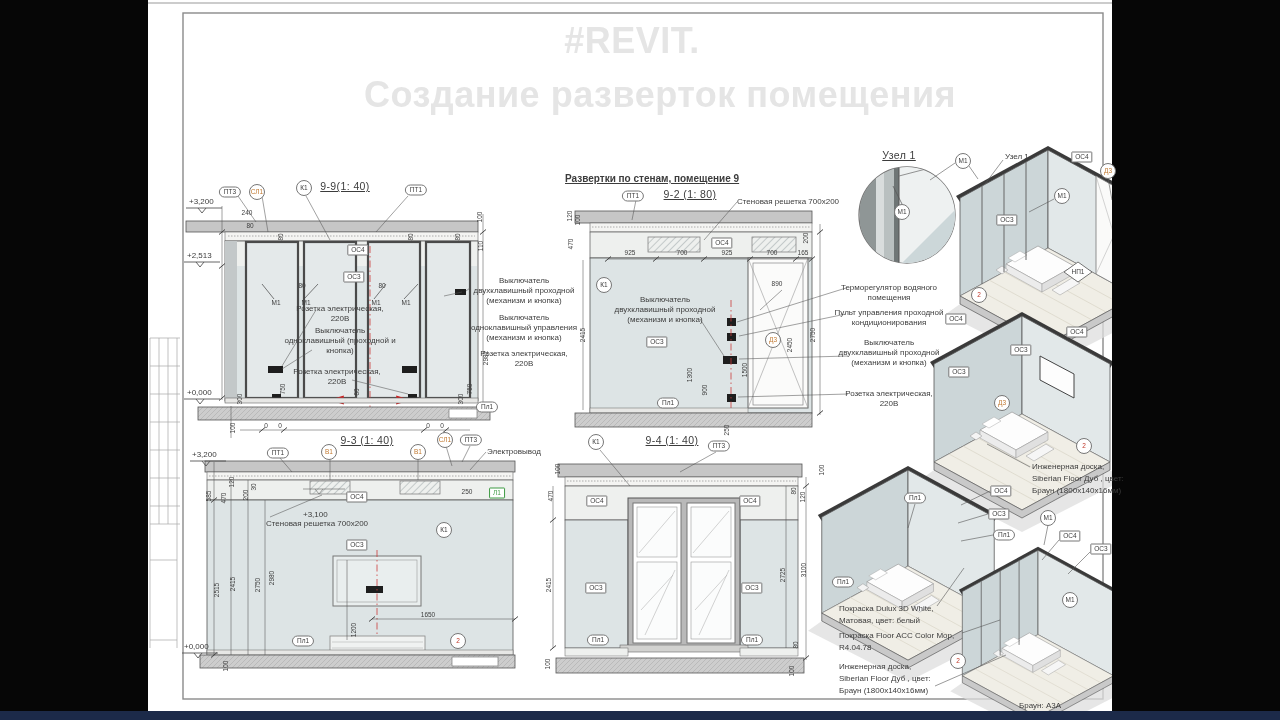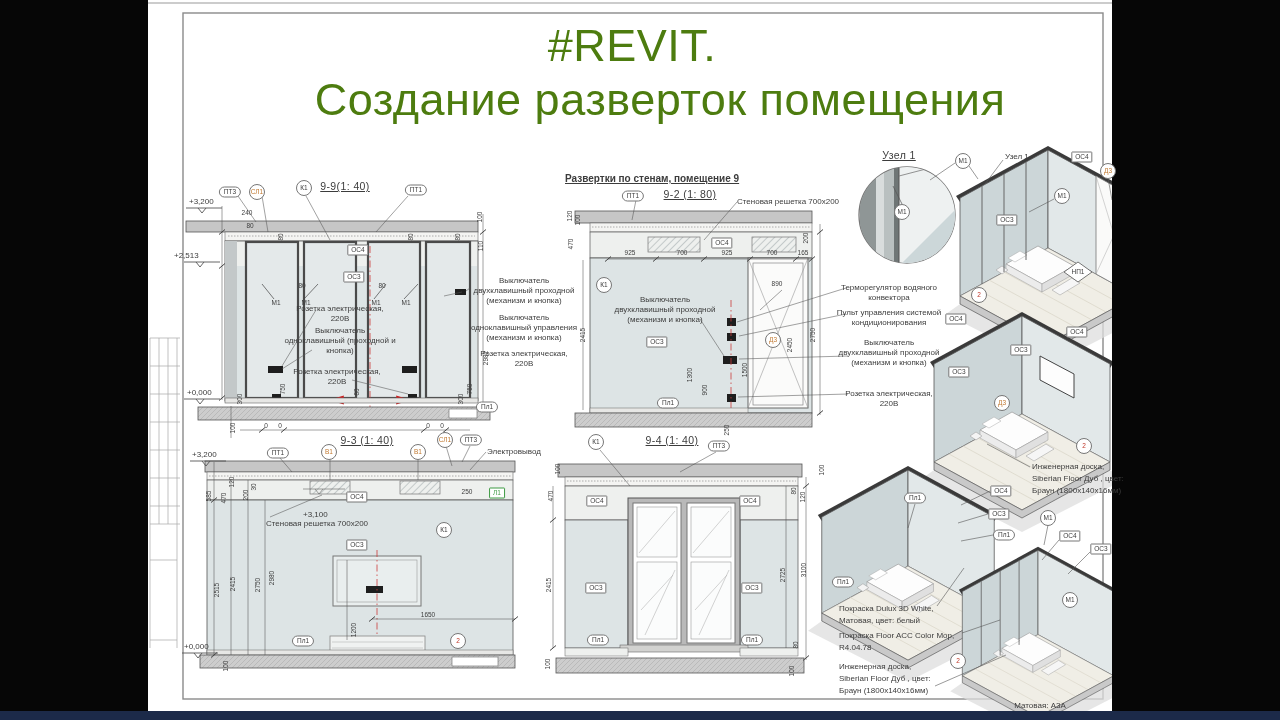--- a/index.html
+++ b/index.html
@@ -1,20 +1,20 @@
 <!DOCTYPE html>
 <html><head>
 <meta charset="utf-8">
 <style>
   html,body{margin:0;padding:0;background:#060606;width:1280px;height:720px;position:relative;
     font-family:"Liberation Sans",sans-serif;overflow:hidden;}
   #sheet{position:absolute;left:148px;top:0;width:964px;height:711px;background:#ffffff;overflow:hidden;}
   #footer-strip{position:absolute;left:0;top:711px;width:1280px;height:9px;background:#1c2a49;}
   #geom{position:absolute;left:0;top:0;}
-  .title-line{position:absolute;color:#4d7c0f;font-weight:400;font-size:45px;letter-spacing:0.5px;
+  .title-line{position:absolute;color:#e5e5e5;font-weight:700;font-size:36px;letter-spacing:0.5px;
     transform:translateX(-50%);white-space:nowrap;}
   #title1{left:632px;top:20px;}
   #title2{left:660px;top:74px;}
   #format-label{position:absolute;left:1040px;top:701px;transform:translateX(-50%);font-size:8px;color:#3c3c3c;}
   #label-layer{position:absolute;left:0;top:0;width:1280px;height:720px;}
   .lbl{position:absolute;color:#3c3c3c;white-space:nowrap;line-height:1;}
   .a{font-size:8px;transform:translate(-50%,0);text-align:center;}
   .al{font-size:8px;}
   .d{font-size:6.5px;transform:translate(-50%,-50%);}
   .dv{font-size:6.5px;transform:translate(-50%,-50%) rotate(-90deg);}
@@ -298,31 +298,31 @@
     <use href="#tick" x="806" y="486"></use>
         <use href="#tick" x="806" y="658"></use>
   </g>
 </svg>
 </div>
 
 <div id="footer-strip"></div>
 
 <div id="title1" class="title-line" able="false">#REVIT.</div>
 <div id="title2" class="title-line">Создание разверток помещения</div>
-<div id="format-label">Матовая: А3А</div>
+<div id="format-label">Браун: А3А</div>
 
 <div id="label-layer">
     <span class="lbl hd" style="left: 565px; top: 174px;">Развертки по стенам, помещение 9</span>
     <span class="lbl h" style="left: 345px; top: 181px;">9-9(1: 40)</span>
     <span class="lbl tag ov" style="left: 230px; top: 192px;">ПТ3</span>
     <span class="lbl tag ci org" style="left: 257px; top: 192px;">СЛ1</span>
     <span class="lbl tag ci" style="left: 304px; top: 188px;">К1</span>
     <span class="lbl tag ov" style="left: 416px; top: 190px;">ПТ1</span>
     <span class="lbl lv" style="left: 189px; top: 198px;">+3,200</span>
-    <span class="lbl lv" style="left: 174px; top: 252px;">+2,513</span>
+    <span class="lbl lv" style="left: 187px; top: 252px;">+2,513</span>
     <span class="lbl lv" style="left: 187px; top: 389px;">+0,000</span>
     <span class="lbl d" style="left: 247px; top: 213px;">240</span>
     <span class="lbl d" style="left: 250px; top: 226px;">80</span>
     <span class="lbl dv" style="left: 281px; top: 237px;">80</span>
     <span class="lbl dv" style="left: 411px; top: 237px;">80</span>
     <span class="lbl dv" style="left: 458px; top: 237px;">80</span>
     <span class="lbl tag bx" style="left: 358px; top: 250px;">ОС4</span>
     <span class="lbl tag bx" style="left: 354px; top: 277px;">ОС3</span>
     <span class="lbl d" style="left: 276px; top: 303px;">М1</span>
     <span class="lbl d" style="left: 306px; top: 303px;">М1</span>
@@ -380,22 +380,22 @@
     <span class="lbl tag bx" style="left: 657px; top: 342px;">ОС3</span>
     <span class="lbl d" style="left: 777px; top: 284px;">890</span>
     <span class="lbl tag ci org" style="left: 773px; top: 340px;">Д3</span>
     <span class="lbl dv" style="left: 790px; top: 345px;">2450</span>
     <span class="lbl dv" style="left: 813px; top: 335px;">2750</span>
     <span class="lbl dv" style="left: 745px; top: 370px;">1500</span>
     <span class="lbl dv" style="left: 690px; top: 375px;">1300</span>
     <span class="lbl dv" style="left: 705px; top: 390px;">900</span>
     <span class="lbl tag ov" style="left: 668px; top: 403px;">Пл1</span>
     <span class="lbl a" style="left: 889px; top: 284px;">Терморегулятор водяного</span>
-    <span class="lbl a" style="left: 889px; top: 294px;">конвектора</span>
-    <span class="lbl a" style="left: 889px; top: 309px;">Пульт управления системой</span>
+    <span class="lbl a" style="left: 889px; top: 294px;">помещения</span>
+    <span class="lbl a" style="left: 889px; top: 309px;">Пульт управления проходной</span>
     <span class="lbl a" style="left: 889px; top: 319px;">кондиционирования</span>
     <span class="lbl a" style="left: 889px; top: 339px;">Выключатель</span>
     <span class="lbl a" style="left: 889px; top: 349px;">двухклавишный проходной</span>
     <span class="lbl a" style="left: 889px; top: 359px;">(механизм и кнопка)</span>
     <span class="lbl a" style="left: 889px; top: 390px;">Розетка электрическая,</span>
     <span class="lbl a" style="left: 889px; top: 400px;">220В</span>
     <span class="lbl h" style="left: 899px; top: 150px;">Узел 1</span>
     <span class="lbl tag ci" style="left: 902px; top: 212px;">М1</span>
     <span class="lbl tag ci" style="left: 963px; top: 161px;">М1</span>
     <span class="lbl al" style="left: 1005px; top: 153px;">Узел 1</span>

